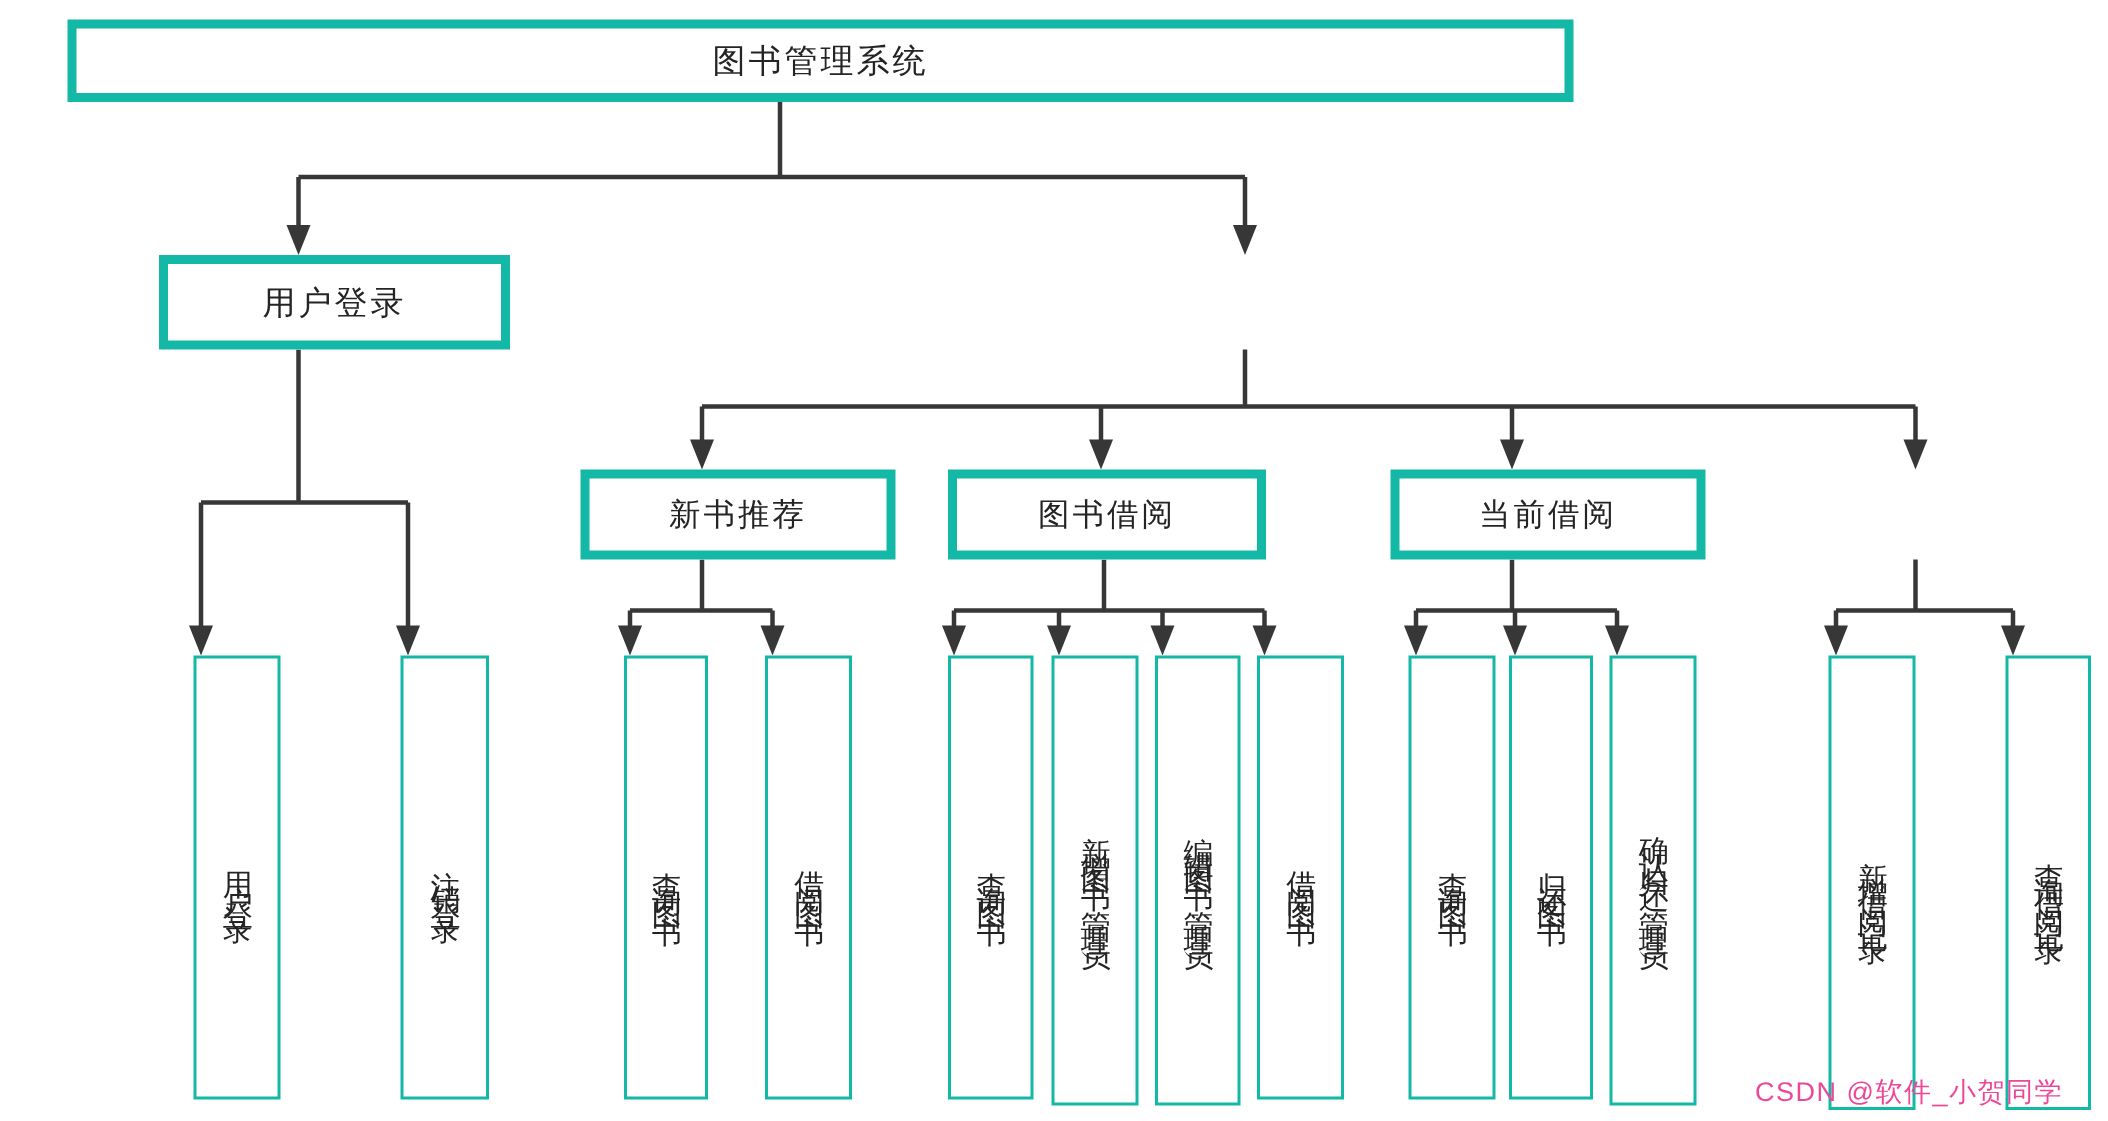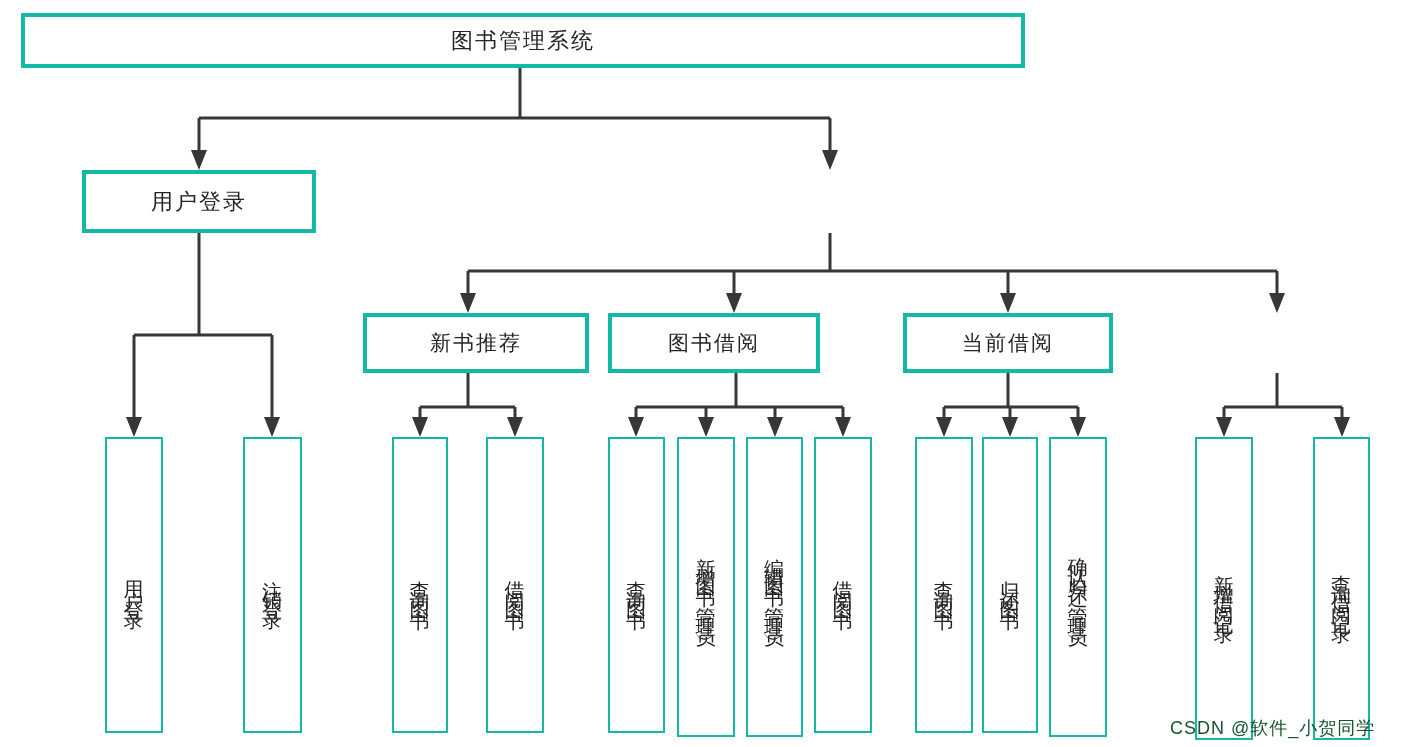--- a/index.html
+++ b/index.html
@@ -9,43 +9,44 @@
     background:#ffffff;
     font-family:"Liberation Sans","DejaVu Sans",sans-serif;
     overflow:hidden;
   }
   .wires{position:absolute;left:0;top:0;z-index:1;}
   .wires path{stroke:#373737;stroke-width:3;fill:none;}
   .wires .ah{fill:#373737;stroke:none;}
   .box{
     position:absolute;
     background:#ffffff;
-    border:4px solid #14b8a6;
+    border:6px solid #14b8a6;
     box-sizing:border-box;
     display:flex;align-items:center;justify-content:center;
     color:#242424;
     z-index:2;
     text-align:center;
+    margin-left:24px;
   }
   .lv1{font-size:22px;letter-spacing:2px;}
   .lv2{font-size:22px;letter-spacing:2px;}
   .lv3{font-size:21px;letter-spacing:2px;}
   .leaf{border-width:2px;font-size:20px;}
   .leaf span{
     writing-mode:vertical-rl;
     text-orientation:mixed;
     letter-spacing:10px;
     line-height:1.1;
     white-space:nowrap;
   }
   .watermark{
     position:absolute;
     left:1170px;top:716px;
     font-size:18px;
-    color:#14532d;
+    color:#ec4899;
     z-index:3;
     white-space:nowrap;
     letter-spacing:1px;
   }
 </style>
 </head>
 <body>
 
 <div class="canvas">
 
@@ -122,21 +123,21 @@
       <path d="M1342 407 V421"></path>
       <path class="ah" d="M1216 417 L1232 417 L1224 437 Z"></path>
       <path class="ah" d="M1334 417 L1350 417 L1342 437 Z"></path>
     </g>
   </svg>
 
   <div class="box lv1" style="left:21px;top:13px;width:1004px;height:55px">图书管理系统</div>
 
   <div class="box lv2" style="left:82px;top:170px;width:234px;height:63px">用户登录</div>
 
-  <div class="box lv3" style="left:363px;top:313px;width:226px;height:60px">新书推荐</div>
+  <div class="box lv3" style="left:363px;top:313px;width:210px;height:60px">新书推荐</div>
   <div class="box lv3" style="left:608px;top:313px;width:212px;height:60px">图书借阅</div>
   <div class="box lv3" style="left:903px;top:313px;width:210px;height:60px">当前借阅</div>
 
   <div class="box leaf" style="left:105px;top:437px;width:58px;height:296px">
     <span>用户登录</span>
   </div>
   <div class="box leaf" style="left:243px;top:437px;width:59px;height:296px">
     <span>注销登录</span>
   </div>
 

